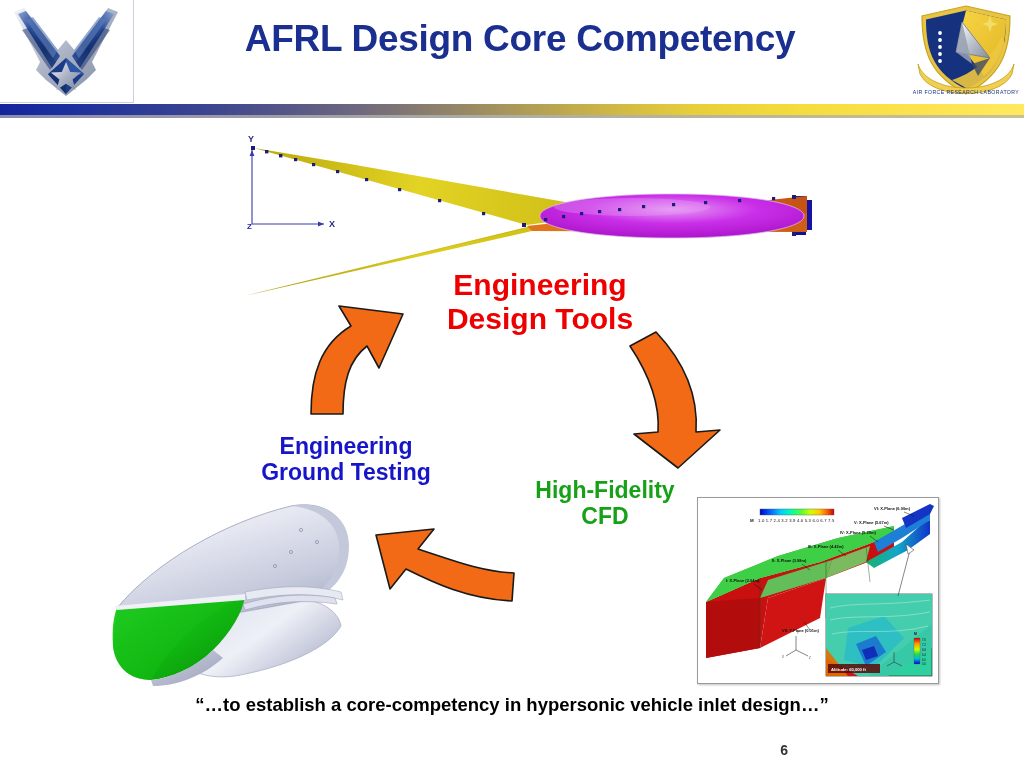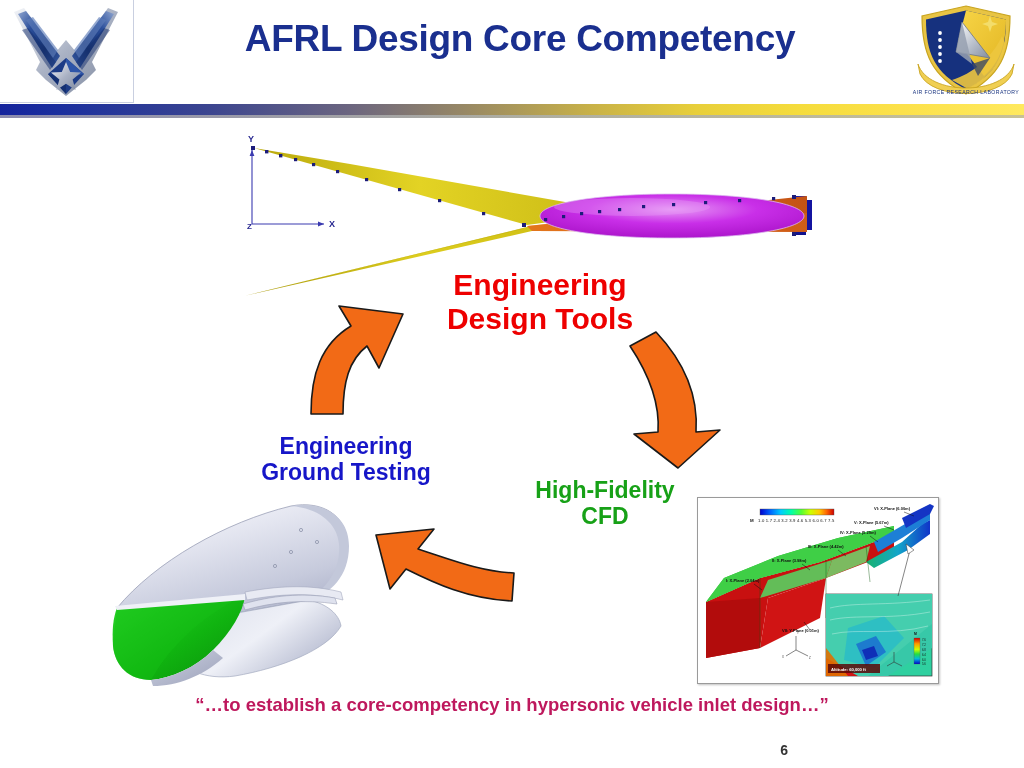--- a/index.html
+++ b/index.html
@@ -110,21 +110,21 @@
     color: #17a117;
   }
 
   .caption {
     position: absolute;
     left: 0; top: 694px;
     width: 1024px;
     text-align: center;
     font-size: 18.5px;
     font-weight: bold;
-    color: #be185d;
+    color: #000000;
     font-family: "Liberation Sans", sans-serif;
   }
   .page-number {
     position: absolute;
     right: 28px;
     bottom: 10px;
     font-size: 14px;
     font-weight: bold;
     color: #333333;
     font-family: "Liberation Sans", sans-serif;

